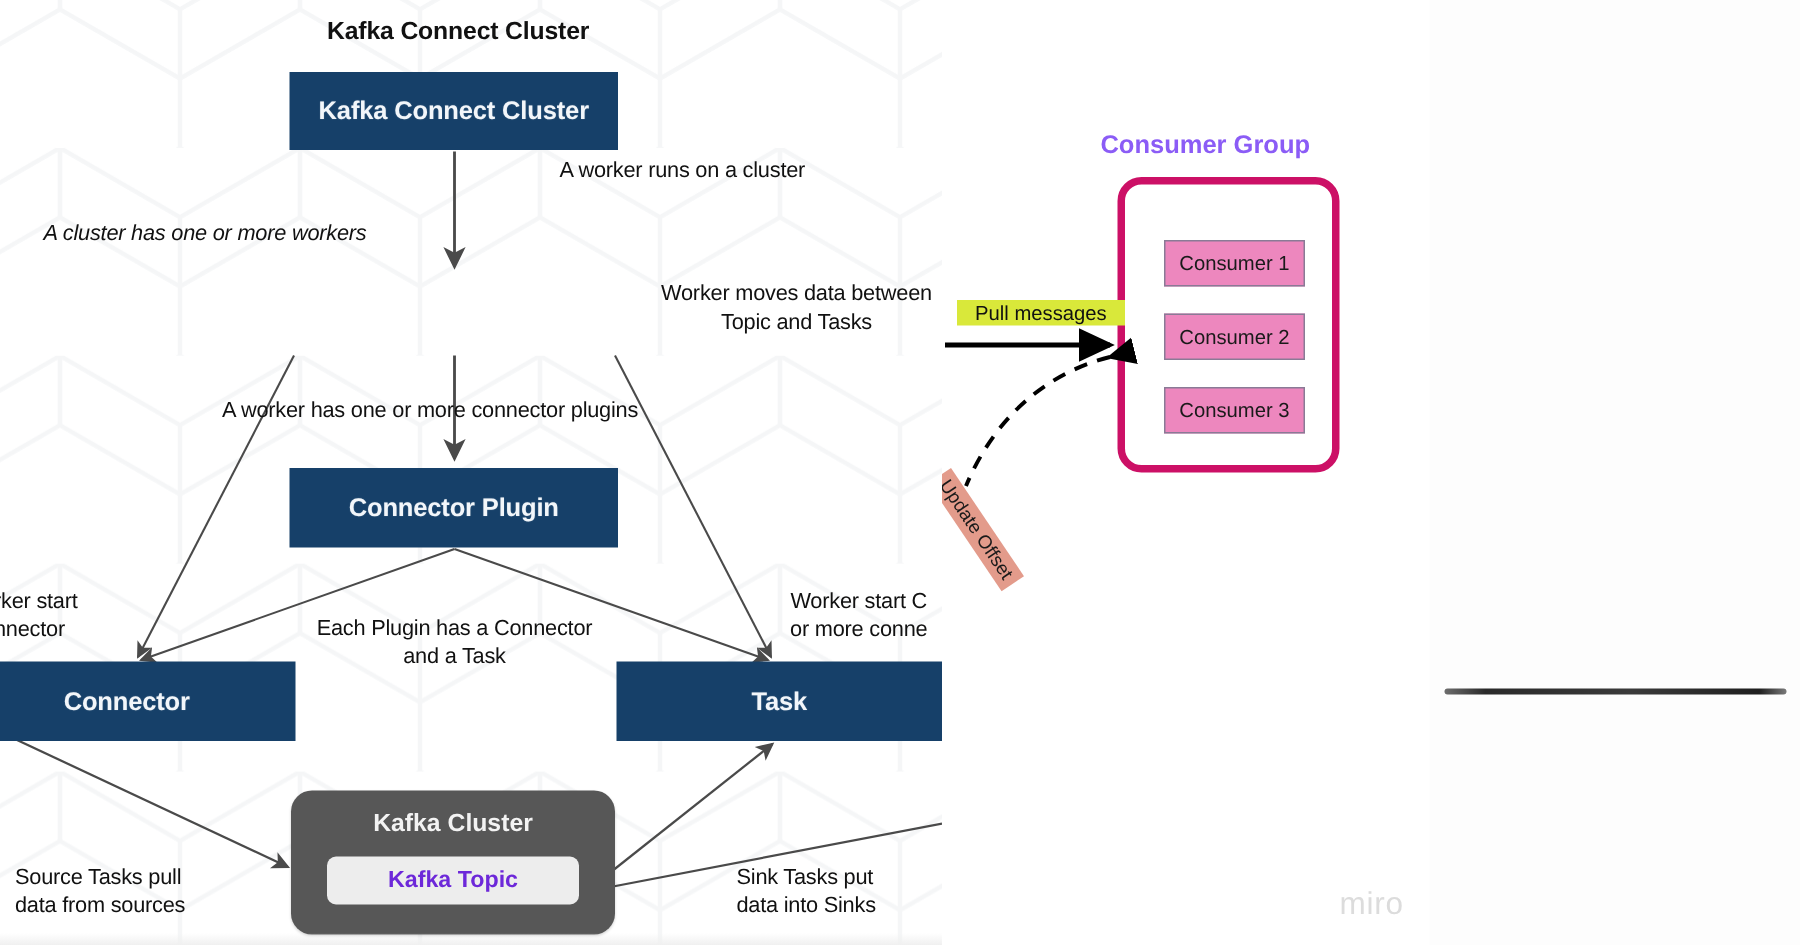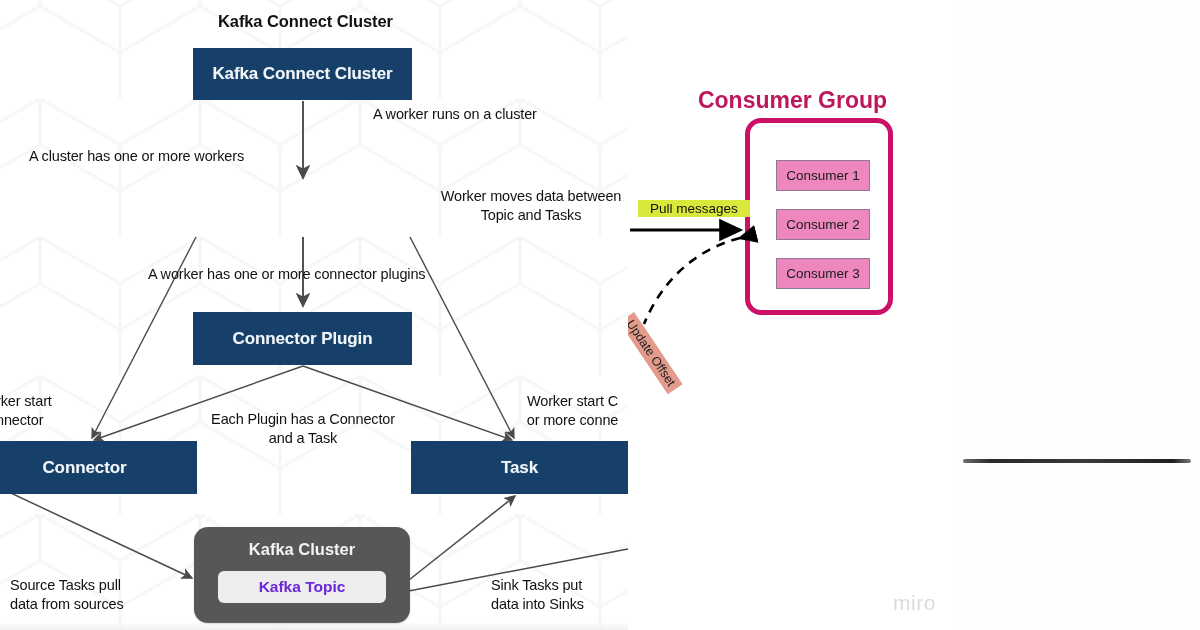--- a/index.html
+++ b/index.html
@@ -108,26 +108,26 @@
   #mid-panel {
     position: absolute;
     left: 628px; top: 0;
     width: 325px;
     height: 630px;
     background: #ffffff;
     overflow: hidden;
   }
   #consumer-group-title {
     position: absolute;
-    left: 2px; top: 87px;
+    left: 13px; top: 87px;
     width: 325px;
     text-align: center;
     font-weight: bold;
-    font-size: 23px;
-    color: #be185d;
+    font-size: 17px;
+    color: #8b5cf6;
   }
   #consumer-group-box {
     position: absolute;
     left: 117px; top: 118px;
     width: 148px; height: 197px;
     border: 5px solid #cc1066;
     border-radius: 16px;
     background: #ffffff;
     box-sizing: border-box;
   }
@@ -260,21 +260,21 @@
 
     <div class="navy-box" id="node-task" style="left:411px; top:441px; width:217px; height:53px;">Task</div>
 
     <div id="kafka-cluster-box">
       <div id="kafka-cluster-label">Kafka Cluster</div>
       <div id="kafka-topic-box">Kafka Topic</div>
     </div>
 
     <div class="edge-label" style="left:373px; top:105px;">A worker runs on a cluster</div>
 
-    <div class="edge-label" style="left:29px; top:147px;">A cluster has one or more workers</div>
+    <div class="edge-label" style="left:29px; top:147px;font-style:italic;">A cluster has one or more workers</div>
 
     <div class="edge-label center" style="left:432px; top:187px; width:198px;">Worker moves data between
 Topic and Tasks</div>
 
     <div class="edge-label" style="left:148px; top:265px;">A worker has one or more connector plugins</div>
 
     <div class="edge-label" style="left:-4px; top:392px;">rker start
 nnector</div>
 
     <div class="edge-label center" style="left:203px; top:410px; width:200px;">Each Plugin has a Connector

